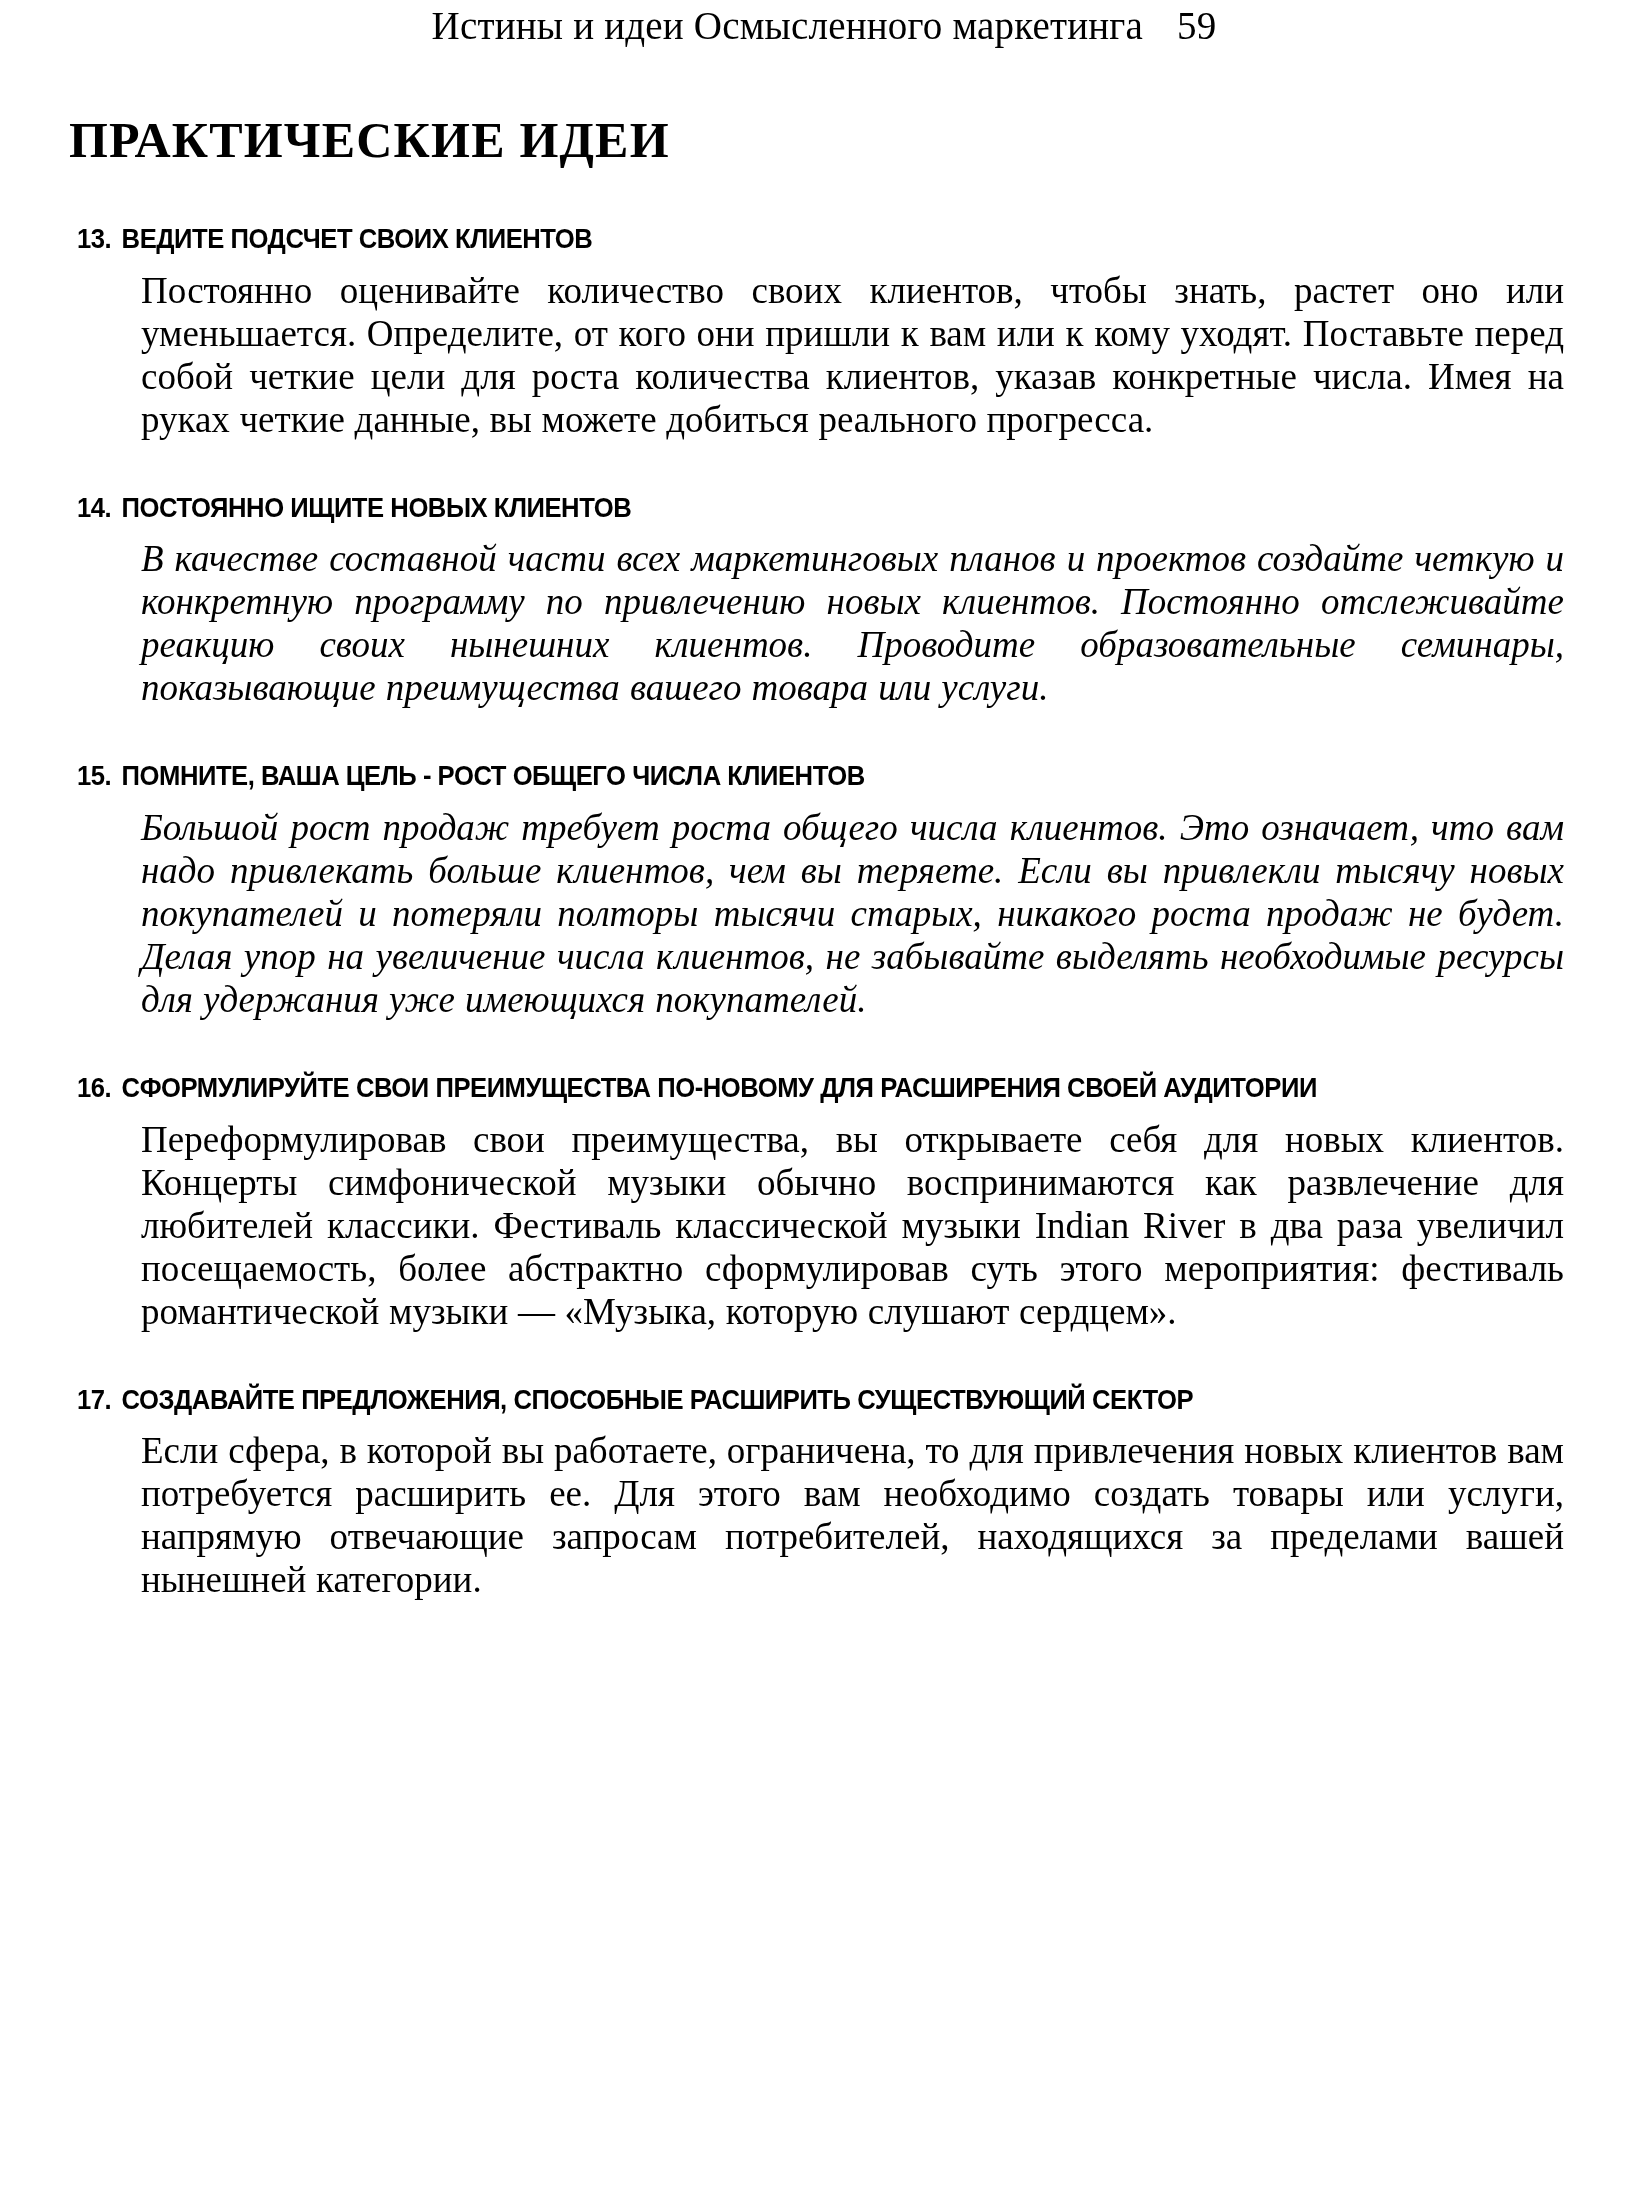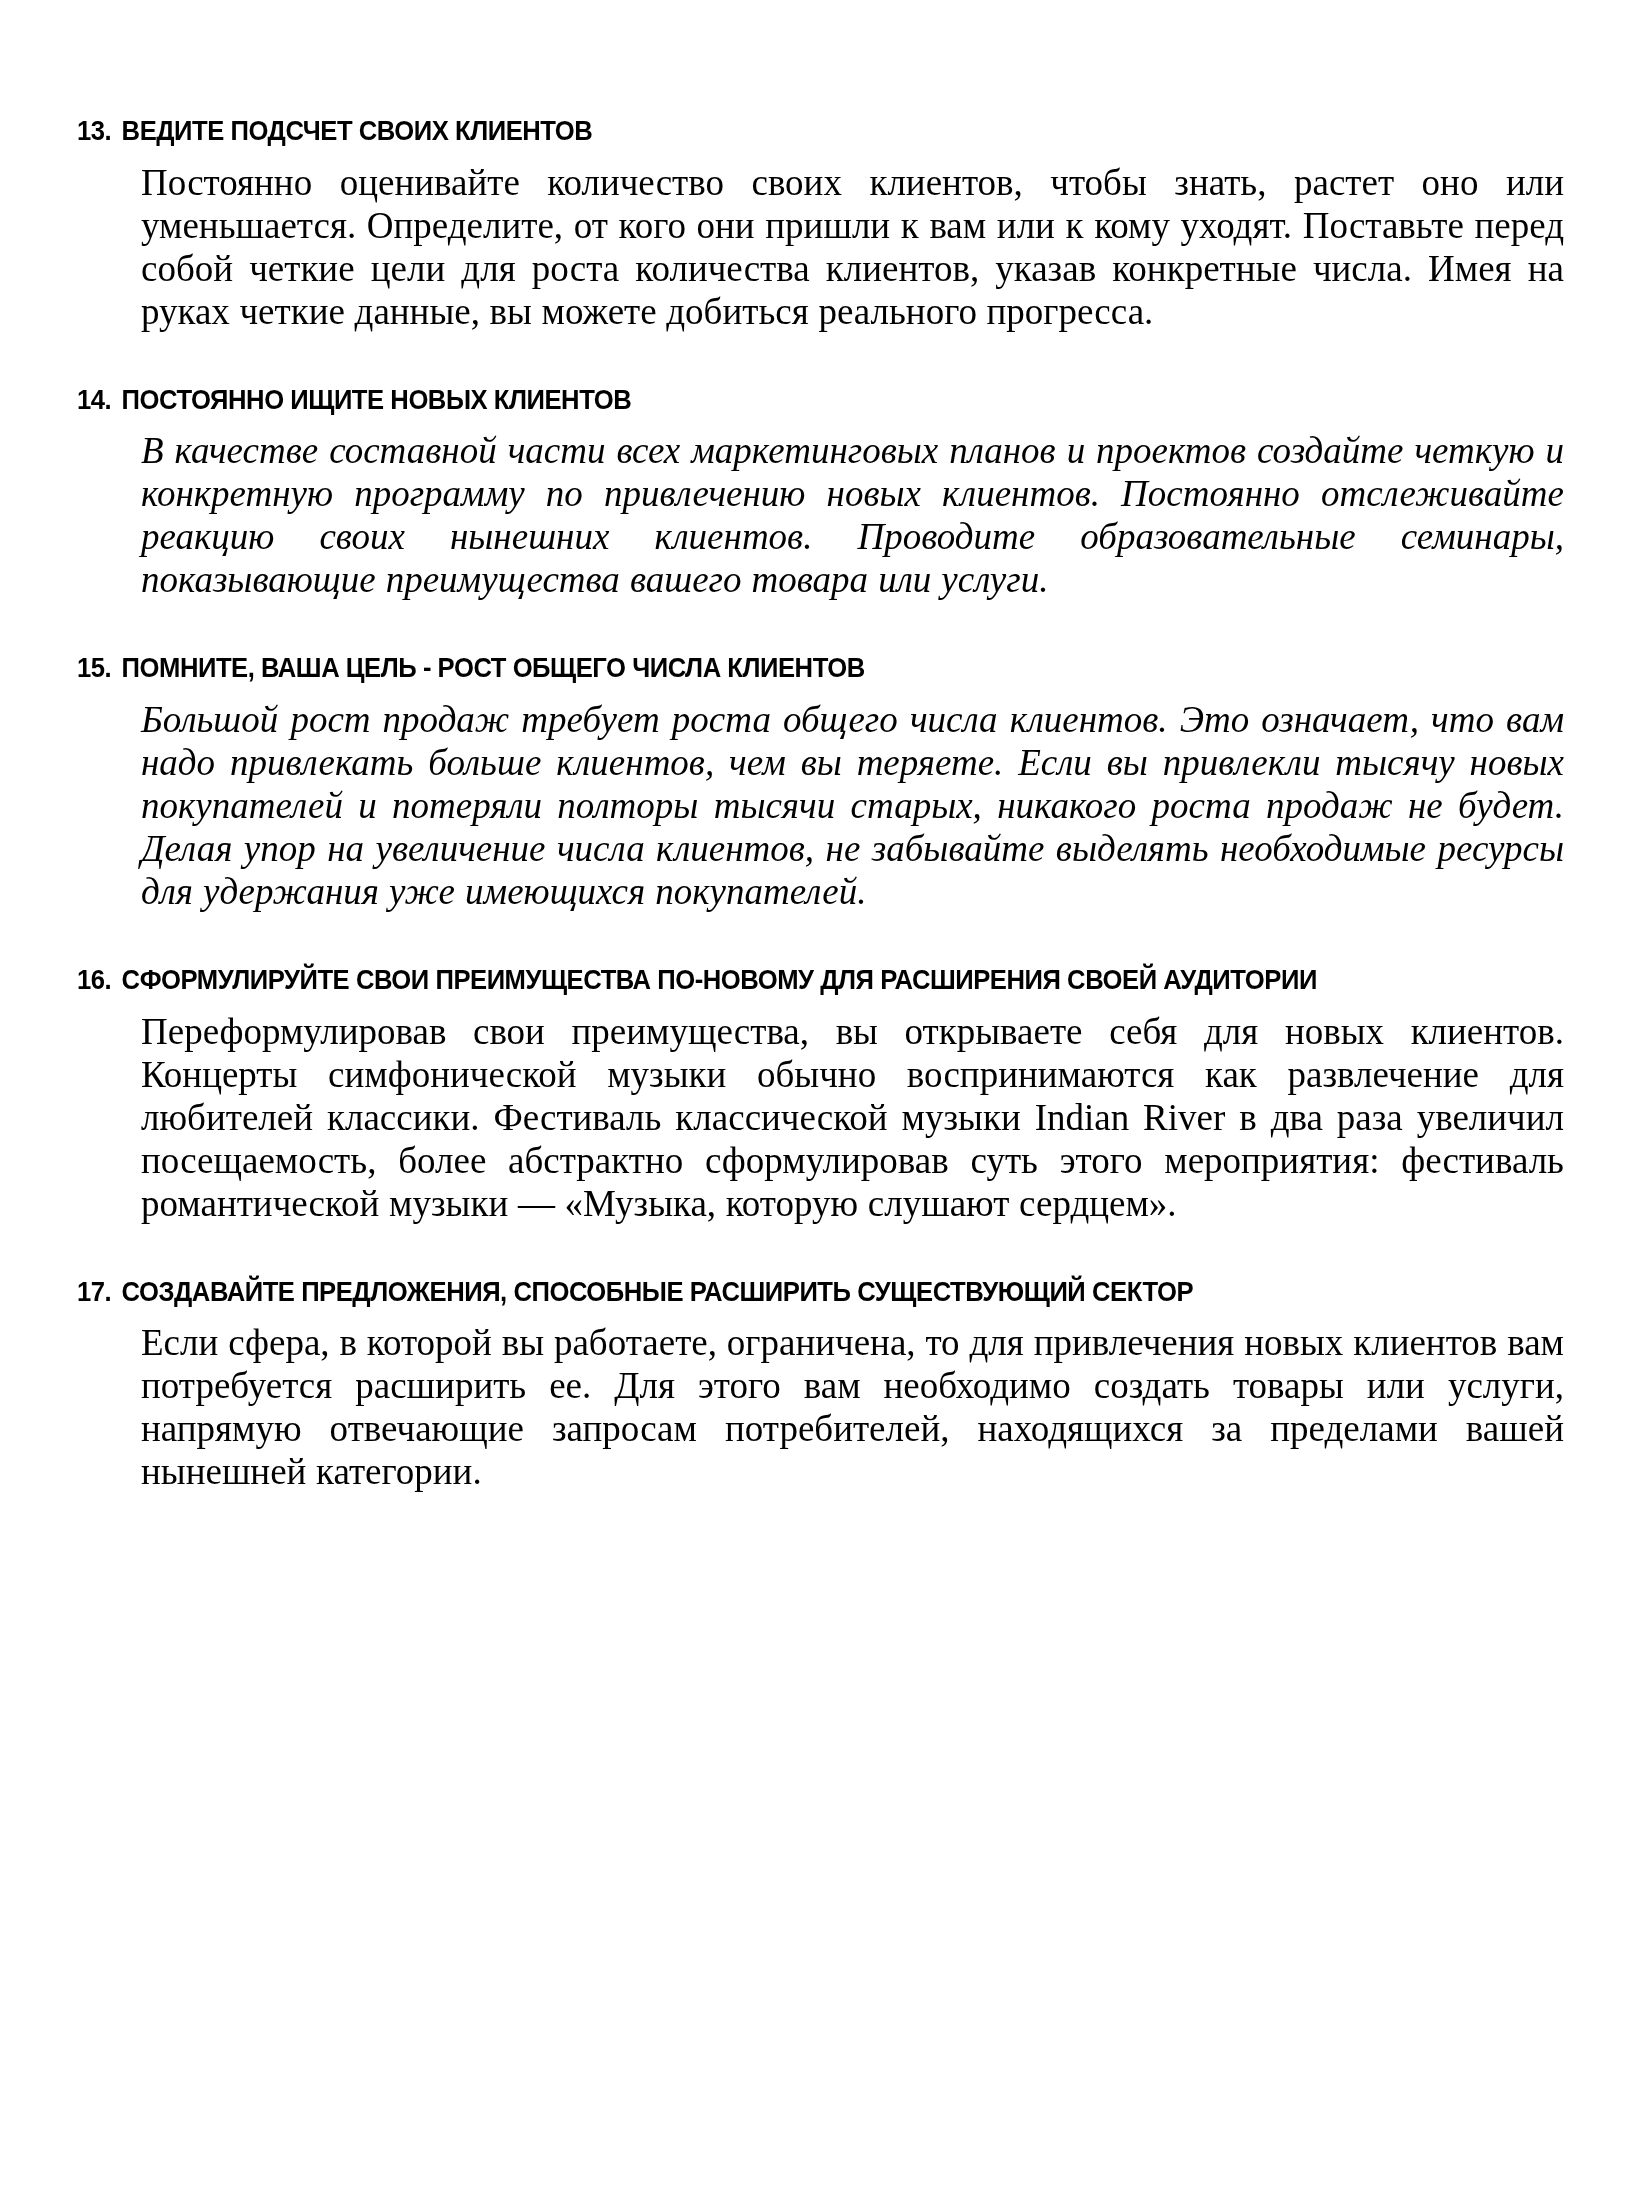--- a/index.html
+++ b/index.html
@@ -105,23 +105,27 @@
 
   
   .item-body.t-a { word-spacing: 0.4px; }
   .item-body.t-b { word-spacing: 0.8px; font-style: italic; }
 </style>
 </head>
 <body>
 
 <div class="page">
 
+  <div class="running-head">
+    <span class="rh-title">Истины и идеи Осмысленного маркетинга</span><span class="rh-page">59</span>
+  </div>
 
   <div class="content">
 
+    <h1 class="page-title">ПРАКТИЧЕСКИЕ ИДЕИ</h1>
 
     <div class="item">
       <div class="item-heading"><span class="num">13.</span><span class="gap-wide"></span><span>ВЕДИТЕ ПОДСЧЕТ СВОИХ КЛИЕНТОВ</span></div>
       <p class="item-body t-a">Постоянно оценивайте количество своих клиентов, чтобы знать, растет оно или уменьшается. Определите, от кого они пришли к вам или к кому уходят. Поставьте перед собой четкие цели для роста количества клиентов, указав конкретные числа. Имея на руках четкие данные, вы можете добиться реального прогресса.</p>
     </div>
 
     <div class="item">
       <div class="item-heading"><span class="num">14.</span><span class="gap-wide"></span><span>ПОСТОЯННО ИЩИТЕ НОВЫХ КЛИЕНТОВ</span></div>
       <p class="item-body t-b">В качестве составной части всех маркетинговых планов и проектов создайте четкую и конкретную программу по привлечению новых клиентов. Постоянно отслеживайте реакцию своих нынешних клиентов. Проводите образовательные семинары, показывающие преимущества вашего товара или услуги.</p>
     </div>

